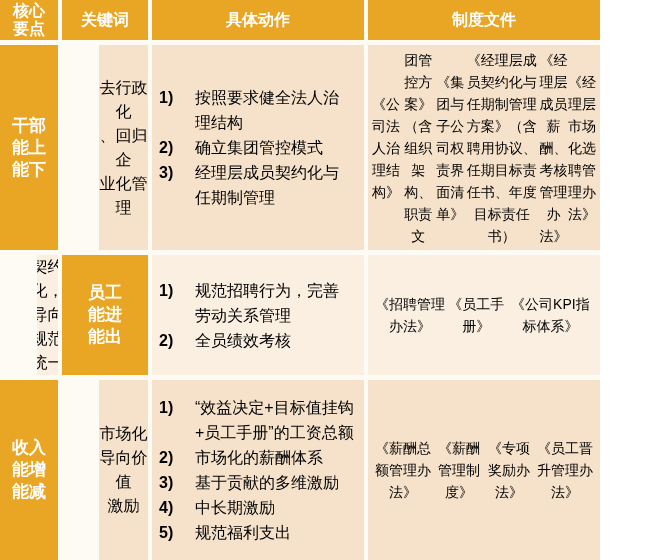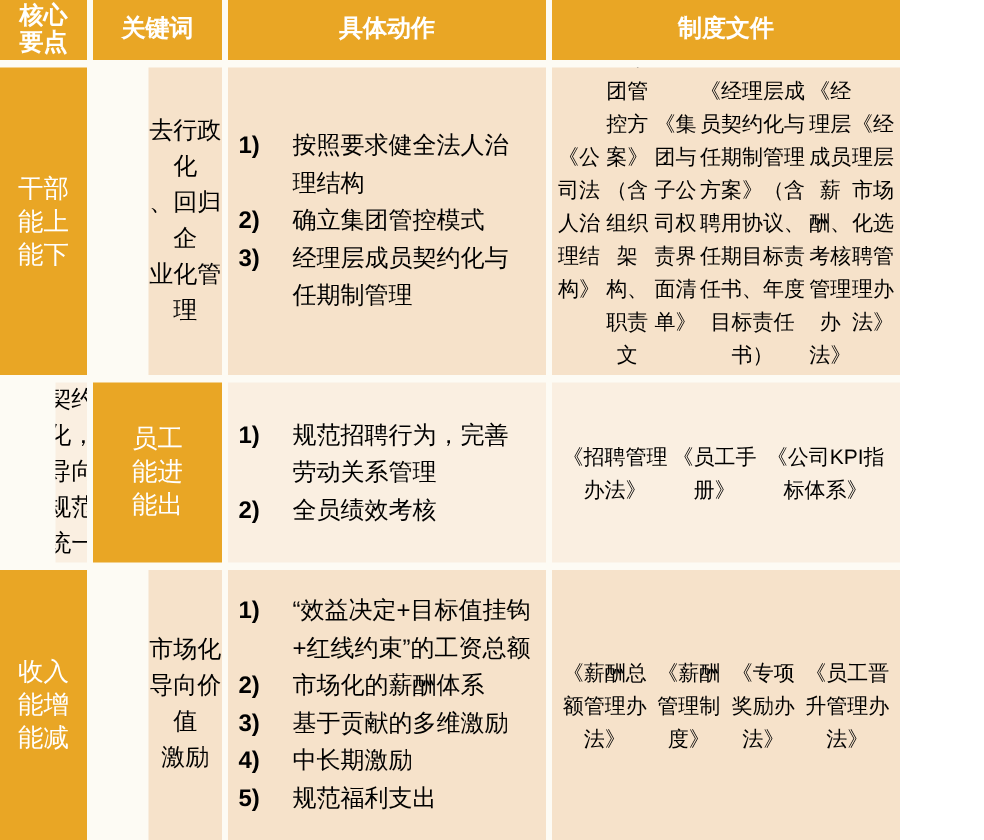--- a/index.html
+++ b/index.html
@@ -39,21 +39,21 @@
     align-items: center;
     justify-content: center;
     text-align: center;
     line-height: 18px;
     white-space: pre-line;
   }
   .hdr-last { margin-right: 0; }
   .side {
     background: var(--accent-orange);
     color: var(--header-text);
-    font-weight: normal;
+    font-weight: bold;
     font-size: 17px;
     line-height: 22px;
     display: flex;
     align-items: center;
     justify-content: center;
     text-align: center;
     white-space: pre-line;
   }
   .shade-dark  { background: var(--row-shade-dark); }
   .shade-light { background: var(--row-shade-light); }
@@ -179,21 +179,21 @@
     <div class="cell side">收入
 能增
 能减</div>
     <div class="cell keyword shade-dark">市场化
 导向价值
 激励</div>
     <div class="cell actions shade-dark">
 
         <div class="action-item">
           <span class="action-num">1)</span>
-          <span class="action-text">“效益决定+目标值挂钩+红线约束”的工资总额</span>
+          <span class="action-text">“效益决定+目标值挂钩+员工手册”的工资总额</span>
         </div>
 
         <div class="action-item">
           <span class="action-num">2)</span>
           <span class="action-text">市场化的薪酬体系</span>
         </div>
 
         <div class="action-item">
           <span class="action-num">3)</span>
           <span class="action-text">基于贡献的多维激励</span>

